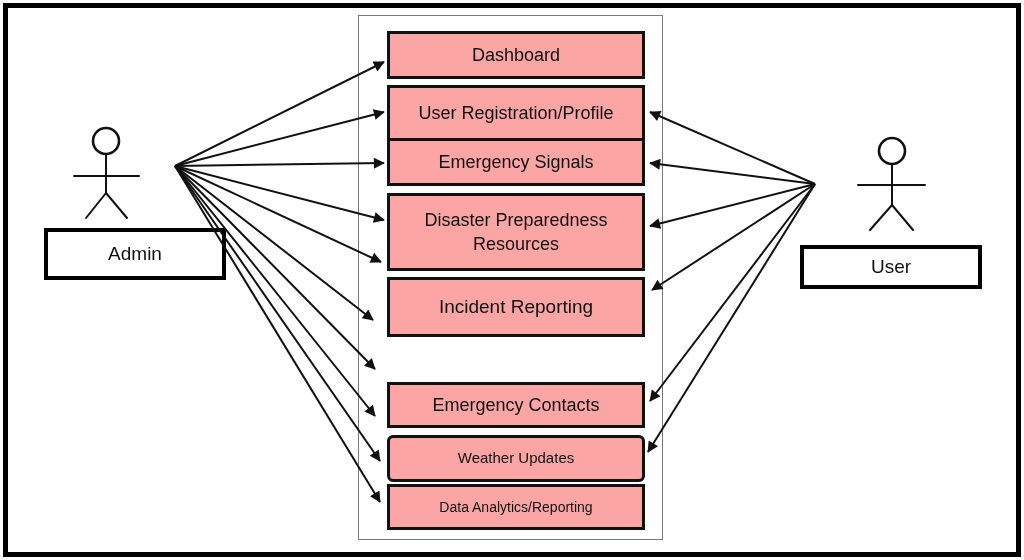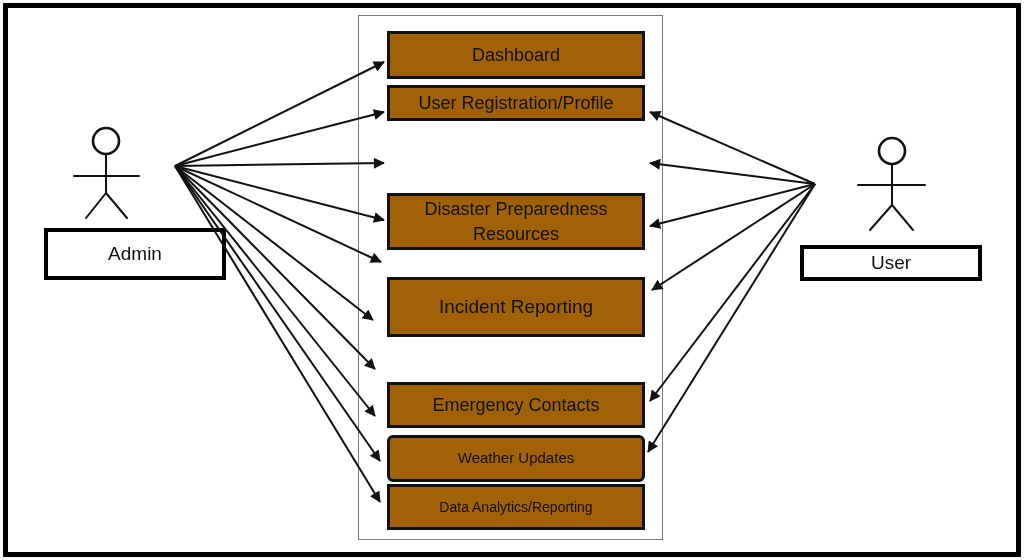--- a/index.html
+++ b/index.html
@@ -23,63 +23,64 @@
     left:358px;top:15px;width:305px;height:525px;
     border:1px solid #7a7a7a;
     box-sizing:border-box;
     background:#fff;
   }
   .usecase{
     position:absolute;
     left:387px;width:258px;
     border:3px solid #111;
     box-sizing:border-box;
-    background:#a16207;
+    background:#fca5a5;
     display:flex;align-items:center;justify-content:center;
     text-align:center;
     font-size:18px;
     line-height:1.35;
     padding:0 10px;
   }
   .uc-dashboard        {top:31px; height:48px;}
-  .uc-userreg          {top:85px; height:36px;}
+  .uc-userreg          {top:85px; height:56px;}
   .uc-signals          {top:138px;height:48px;}
-  .uc-disaster         {top:193px;height:57px;}
+  .uc-disaster         {top:193px;height:78px;}
   .uc-incident         {top:277px;height:60px;font-size:19px;}
   .uc-sms              {top:329px;height:49px;}
   .uc-contacts         {top:382px;height:46px;}
   .uc-weather          {top:435px;height:47px;font-size:15px;border-radius:6px;}
   .uc-analytics        {top:484px;height:46px;font-size:14px;}
   .actor-box{
     position:absolute;
     border:4px solid #000;
     box-sizing:border-box;
     background:#fff;
     display:flex;align-items:center;justify-content:center;
     font-size:19px;
   }
   .actor-box.admin{left:44px;top:228px;width:182px;height:52px;text-align:right;}
-  .actor-box.user {left:800px;top:245px;width:182px;height:36px;}
+  .actor-box.user {left:800px;top:245px;width:182px;height:44px;}
   svg.links{
     position:absolute;left:0;top:0;width:1024px;height:560px;
     pointer-events:none;
   }
   svg.links line{stroke:#111;stroke-width:2;}
   svg.links .figure{stroke:#111;stroke-width:2.6;fill:none;stroke-linecap:round;}
 </style>
 </head>
 <body>
 
 <div class="stage">
   <div class="frame"></div>
 
   <div class="boundary"></div>
 
   <div class="usecase uc-dashboard">Dashboard</div>
   <div class="usecase uc-userreg">User Registration/Profile</div>
+  <div class="usecase uc-signals">Emergency Signals</div>
   <div class="usecase uc-disaster">Disaster Preparedness Resources</div>
   <div class="usecase uc-incident">Incident Reporting</div>
   <div class="usecase uc-contacts">Emergency Contacts</div>
   <div class="usecase uc-weather">Weather Updates</div>
   <div class="usecase uc-analytics">Data Analytics/Reporting</div>
 
   <div class="actor-box admin">Admin</div>
   <div class="actor-box user">User</div>
 
   <svg class="links" viewBox="0 0 1024 560" aria-hidden="true">

